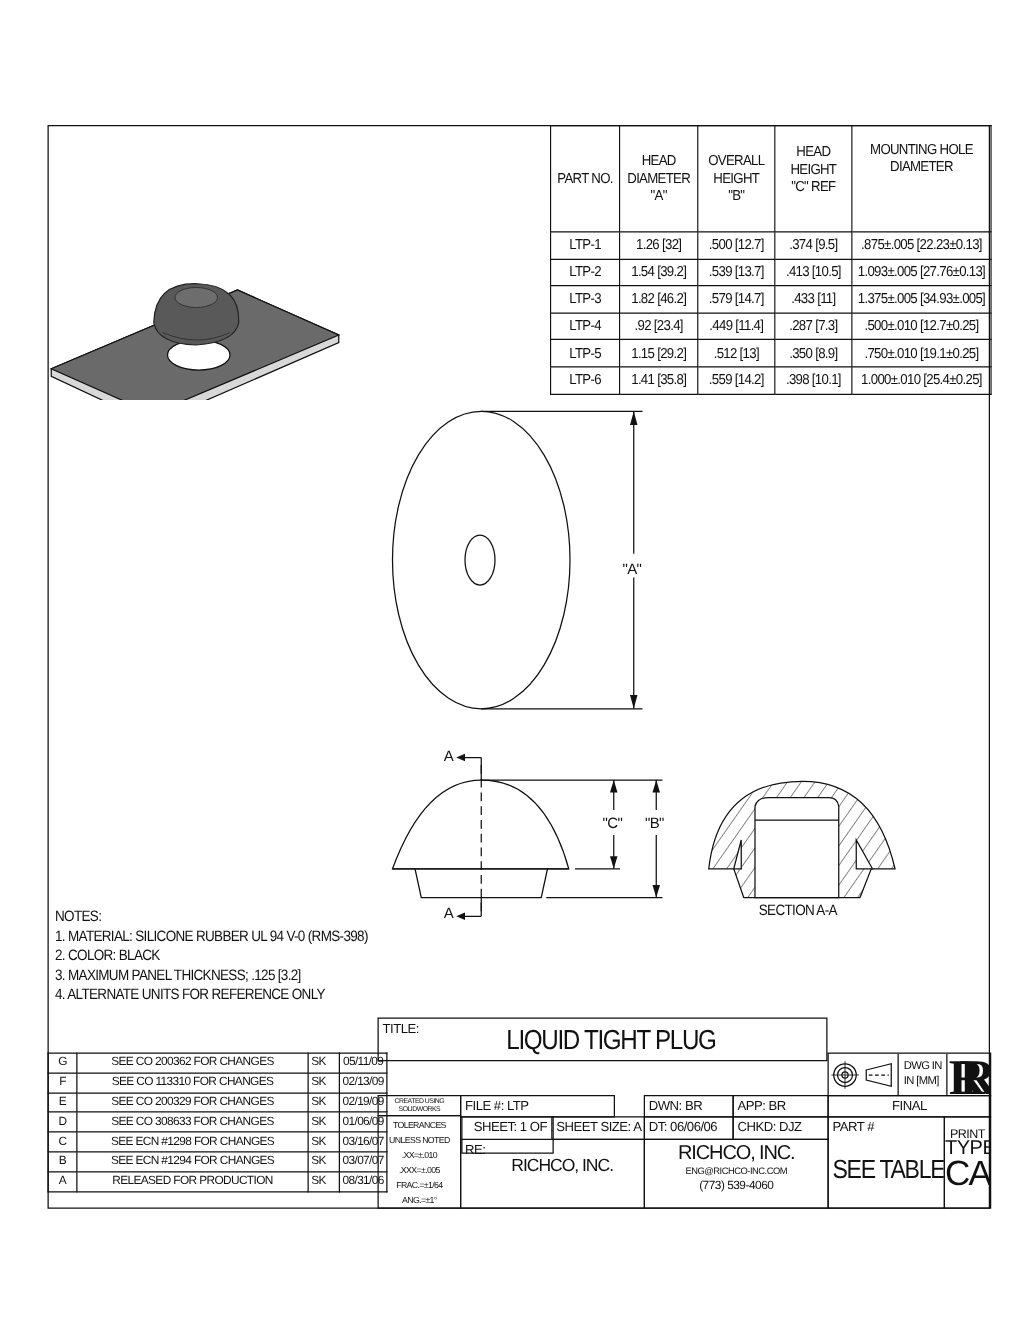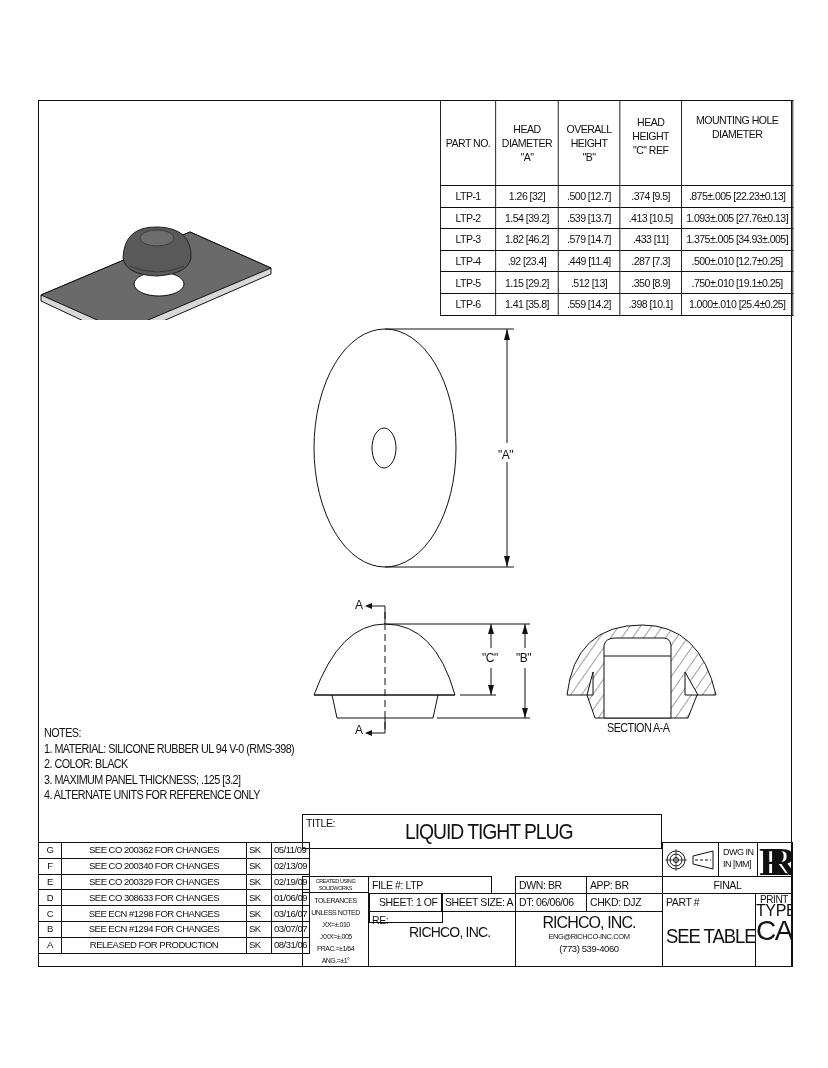--- a/index.html
+++ b/index.html
@@ -157,25 +157,25 @@
   <div>3. MAXIMUM PANEL THICKNESS; .125 [3.2]</div>
   <div>4. ALTERNATE UNITS FOR REFERENCE ONLY</div>
 </div>
 
 <table class="rev">
   <tbody>
       <tr>
         <td class="ctr" style="width:18px">G</td>
         <td class="ctr" style="width:180px">SEE CO 200362 FOR CHANGES</td>
         <td style="width:20px">SK</td>
-        <td style="width:28px;text-align:left">05/11/09</td>
+        <td style="width:28px;text-align:center">05/11/09</td>
       </tr>
   <tr>
         <td class="ctr">F</td>
-        <td class="ctr">SEE CO 200340 FOR CHANGES</td>
+        <td class="ctr">SEE CO 113310 FOR CHANGES</td>
         <td>SK</td>
         <td style="text-align:right">02/13/09</td>
       </tr>
   <tr>
         <td class="ctr">E</td>
         <td class="ctr">SEE CO 200329 FOR CHANGES</td>
         <td>SK</td>
         <td style="text-align:right">02/19/09</td>
       </tr>
   <tr>
@@ -252,16 +252,16 @@
     <div>IN [MM]</div>
   </div>
   <div class="abs" style="left:96px;top:-5px;font-family:'Liberation Serif',serif;font-size:40px;font-weight:bold;letter-spacing:-18px"><span>R</span><span style="margin-left:-2px">R</span></div>
 </div>
 <div class="tb ctr" style="left:662px;top:876px;width:131px;height:18px;padding-top:2px">FINAL</div>
 <div class="tb" style="left:662px;top:893px;width:94px;height:74px">
   <span class="abs" style="left:3px;top:2px">PART #</span>
   <span class="abs" style="left:3px;top:30px;font-size:21px;letter-spacing:-1.2px;transform:scaleX(0.88);transform-origin:left top">SEE TABLE</span>
 </div>
 <div class="tb ctr" style="left:755px;top:893px;width:38px;height:74px">
-  <div style="font-size:10px;line-height:11px;">PRINT</div>
+  <div style="font-size:10px;line-height:11px;margin-top:8px">PRINT</div>
   <div style="font-size:16px;line-height:11px">TYPE</div>
   <div style="font-size:28px;line-height:30px;letter-spacing:-1.5px">CA</div>
 </div>
 
 </body></html>

